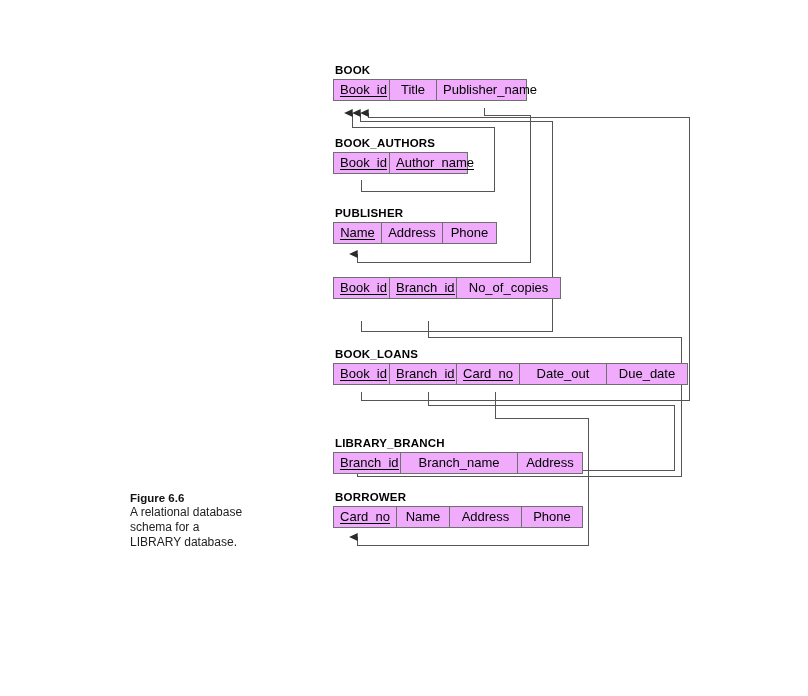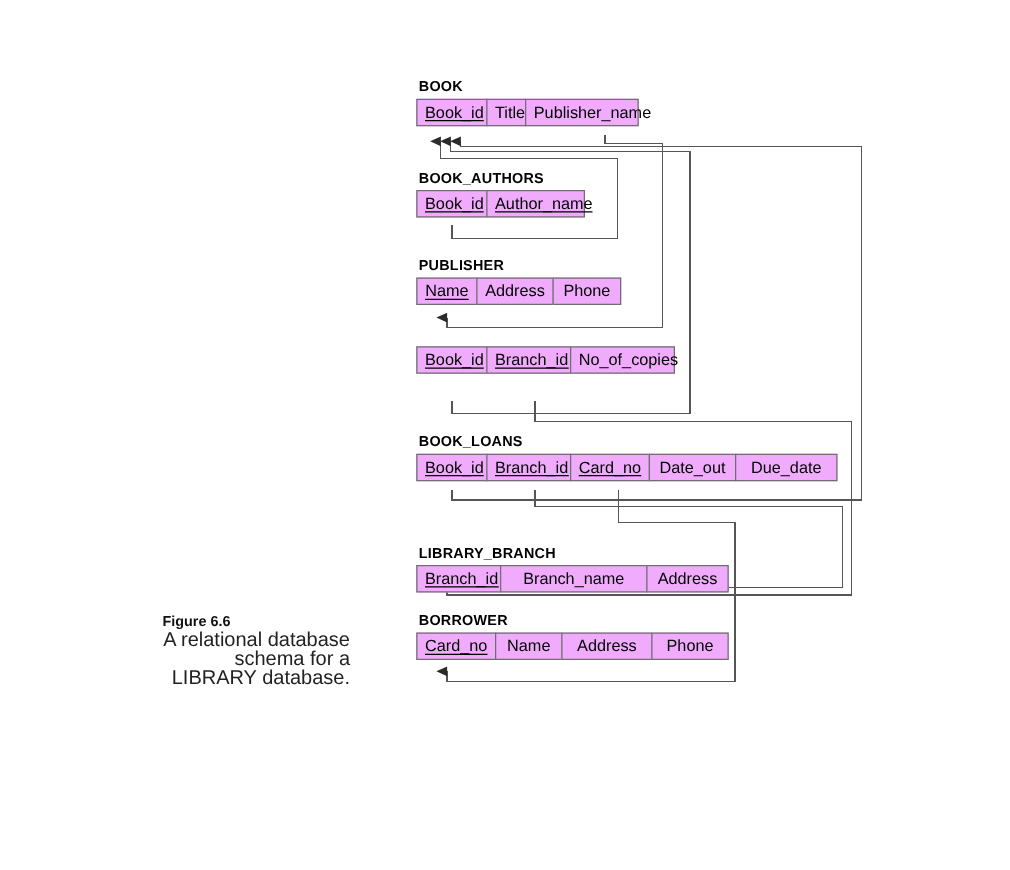--- a/index.html
+++ b/index.html
@@ -34,21 +34,21 @@
     color:#000;
     white-space:nowrap;
     margin-right:-1px;
     padding:0 6px;
   }
   .attr span{display:inline-block;line-height:13px;}
   .attr.pk span{border-bottom:1px solid #000;}
 
   .caption{position:absolute;left:130px;top:492px;width:150px;}
   .caption .cap-title{font-size:11.5px;font-weight:bold;color:#111;margin-bottom:1px;}
-  .caption .cap-line{font-size:16px;color:#222;line-height:15px;text-align:right;}
+  .caption .cap-line{font-size:12px;color:#222;line-height:15px;}
 </style>
 </head>
 <body>
 
 <div id="canvas">
 
   <svg id="links" viewBox="0 0 808 696" width="808" height="696" xmlns="http://www.w3.org/2000/svg">
     <defs>
       <marker id="arrowUp" markerWidth="9" markerHeight="9" refX="4.5" refY="8.4" orient="auto" markerUnits="userSpaceOnUse">
         <path d="M4.5 0 L8.4 8.6 L0.6 8.6 Z" fill="#2b2b2b"></path>
@@ -69,21 +69,21 @@
       <path d="M428,392 L428,405 L674,405 L674,470 L366.5,470 L366.5,468" marker-end="url(#arrowUp)"></path>
 
       <path d="M495,392 L495,418 L588,418 L588,545 L357.5,545 L357.5,537" marker-end="url(#arrowUp)"></path>
     </g>
   </svg>
 
   <div class="relation" style="left:333px;top:64px;">
     <div class="rel-name">BOOK</div>
     <div class="attr-row">
       <div class="attr pk" style="width:57px;"><span>Book_id</span></div>
-      <div class="attr" style="width:32px;"><span>Title</span></div>
+      <div class="attr" style="width:48px;"><span>Title</span></div>
       <div class="attr" style="width:91px;"><span>Publisher_name</span></div>
     </div>
   </div>
 
   <div class="relation" style="left:333px;top:137px;">
     <div class="rel-name">BOOK_AUTHORS</div>
     <div class="attr-row">
       <div class="attr pk" style="width:57px;"><span>Book_id</span></div>
       <div class="attr pk" style="width:79px;"><span>Author_name</span></div>
     </div>
@@ -95,31 +95,31 @@
       <div class="attr pk" style="width:49px;"><span>Name</span></div>
       <div class="attr" style="width:62px;"><span>Address</span></div>
       <div class="attr" style="width:55px;"><span>Phone</span></div>
     </div>
   </div>
 
   <div class="relation" style="left:333px;top:277px;">
     <div class="attr-row">
       <div class="attr pk" style="width:57px;"><span>Book_id</span></div>
       <div class="attr pk" style="width:68px;"><span>Branch_id</span></div>
-      <div class="attr" style="width:84px;"><span>No_of_copies</span></div>
+      <div class="attr" style="width:105px;"><span>No_of_copies</span></div>
     </div>
   </div>
 
   <div class="relation" style="left:333px;top:348px;">
     <div class="rel-name">BOOK_LOANS</div>
     <div class="attr-row">
       <div class="attr pk" style="width:57px;"><span>Book_id</span></div>
       <div class="attr pk" style="width:68px;"><span>Branch_id</span></div>
       <div class="attr pk" style="width:64px;"><span>Card_no</span></div>
-      <div class="attr" style="width:70px;"><span>Date_out</span></div>
+      <div class="attr" style="width:88px;"><span>Date_out</span></div>
       <div class="attr" style="width:82px;"><span>Due_date</span></div>
     </div>
   </div>
 
   <div class="relation" style="left:333px;top:437px;">
     <div class="rel-name">LIBRARY_BRANCH</div>
     <div class="attr-row">
       <div class="attr pk" style="width:68px;"><span>Branch_id</span></div>
       <div class="attr" style="width:118px;"><span>Branch_name</span></div>
       <div class="attr" style="width:66px;"><span>Address</span></div>

